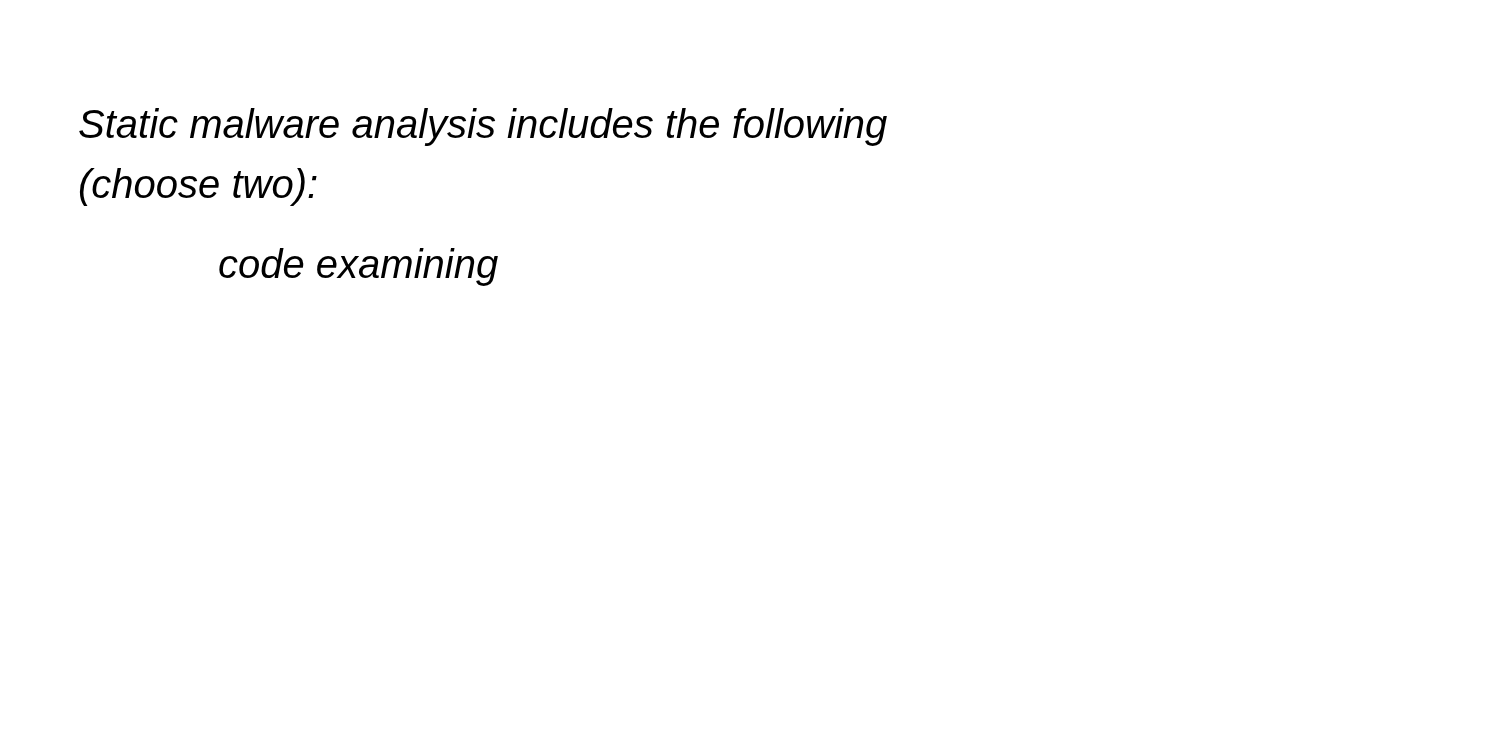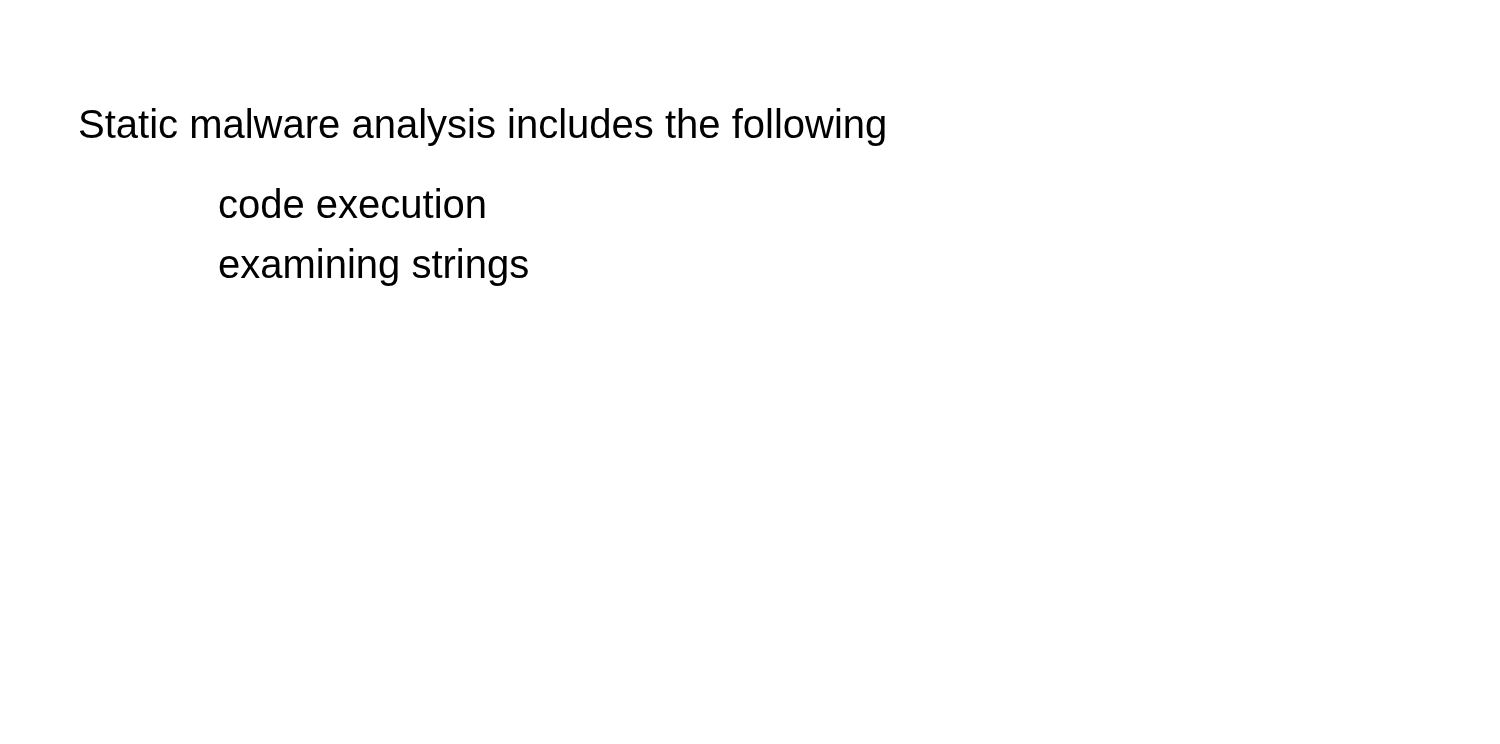--- a/index.html
+++ b/index.html
@@ -1,18 +1,19 @@
 <!DOCTYPE html>
 <html><head>
   <meta charset="utf-8">
   <style>
     * {
       margin: 0;
       padding: 0;
       box-sizing: border-box;
+      font-style: italic;
     }
     body {
       width: 1500px;
       height: 744px;
       background: #ffffff;
       font-family: -apple-system, BlinkMacSystemFont, "Segoe UI", Helvetica, Arial, sans-serif;
       font-size: 40px;
       color: #000000;
       padding-top: 94px;
       padding-left: 78px;
@@ -31,18 +32,18 @@
     .option {
       display: block;
       line-height: 1.5;
     }
   </style>
 </head>
 <body>
 
 <div class="question-stem">
   <span class="line">Static malware analysis includes the following</span>
+  <span class="line">(choose two):</span>
 </div>
 
 <div class="options">
-  <span class="option">code execution</span>
-  <span class="option">examining strings</span>
+  <span class="option">code examining</span>
 </div>
 
 </body></html>

